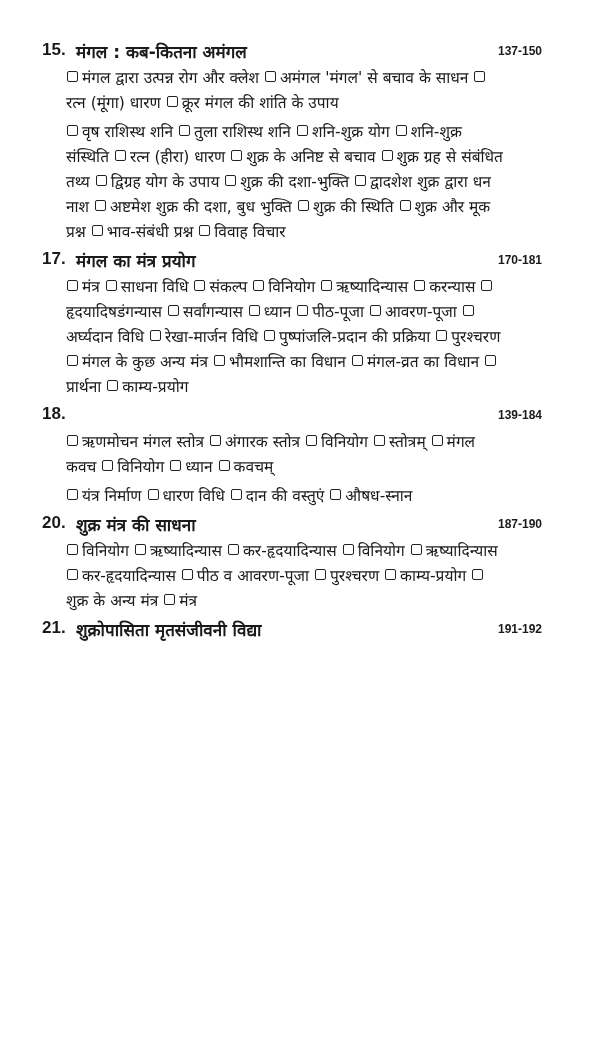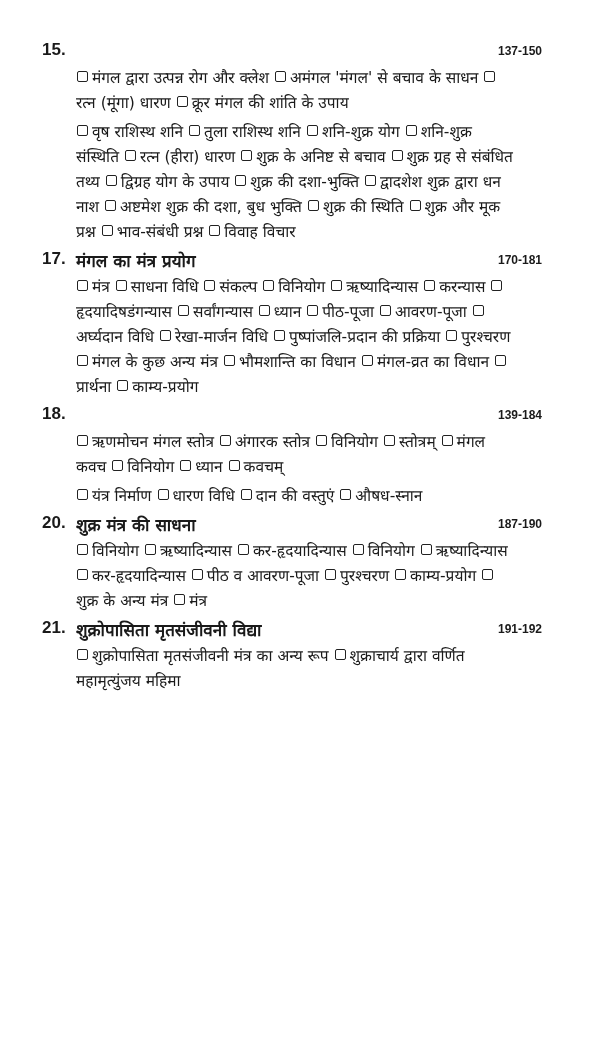--- a/index.html
+++ b/index.html
@@ -6,31 +6,32 @@
   body {
     width: 600px; height: 1040px; background: #ffffff; color: #1a1a1a;
     font-family: "DejaVu Sans", sans-serif; overflow: hidden; position: relative;
   }
   .toc { position: absolute; left: 42px; top: 40px; width: 500px; }
   .entry { margin-bottom: 4px; }
   .head { display: flex; align-items: flex-start; position: relative; height: 26px; }
   .num { width: 34px; font-family: "Liberation Sans", sans-serif; font-weight: bold; font-size: 17px; }
   .title { font-weight: bold; font-size: 17px; flex: 1; white-space: nowrap; }
   .pages { font-family: "Liberation Sans", sans-serif; font-weight: bold; font-size: 12px; position: absolute; right: 0; top: 4px; }
-  .items { margin-left: 34px; font-size: 15.5px; line-height: 25px; width: 440px; }
+  .items { margin-left: 24px; font-size: 15.5px; line-height: 25px; width: 440px; }
   .item { display: inline; }
   .box { display: inline-block; width: 9px; height: 9px; border: 1.3px solid #222; border-radius: 2px; margin: 0 4px 0 1px; vertical-align: 1px; }
 </style>
 </head>
 <body>
 
 <div class="toc" id="toc">
     <div class="entry">
       <div class="head">
         <span class="num">15.</span>
+        <span class="title">मंगल : कब-कितना अमंगल</span>
         <span class="pages">137-150</span>
       </div>
       <div class="items"><span class="item"><span class="box"></span><span>मंगल द्वारा उत्पन्न रोग और क्लेश</span> </span><span class="item"><span class="box"></span><span>अमंगल 'मंगल' से बचाव के साधन</span> </span><span class="item"><span class="box"></span><span>रत्न (मूंगा) धारण</span> </span><span class="item"><span class="box"></span><span>क्रूर मंगल की शांति के उपाय</span> </span></div>
     </div>
     <div class="entry">
       <div class="items"><span class="item"><span class="box"></span><span>वृष राशिस्थ शनि</span> </span><span class="item"><span class="box"></span><span>तुला राशिस्थ शनि</span> </span><span class="item"><span class="box"></span><span>शनि-शुक्र योग</span> </span><span class="item"><span class="box"></span><span>शनि-शुक्र संस्थिति</span> </span><span class="item"><span class="box"></span><span>रत्न (हीरा) धारण</span> </span><span class="item"><span class="box"></span><span>शुक्र के अनिष्ट से बचाव</span> </span><span class="item"><span class="box"></span><span>शुक्र ग्रह से संबंधित तथ्य</span> </span><span class="item"><span class="box"></span><span>द्विग्रह योग के उपाय</span> </span><span class="item"><span class="box"></span><span>शुक्र की दशा-भुक्ति</span> </span><span class="item"><span class="box"></span><span>द्वादशेश शुक्र द्वारा धन नाश</span> </span><span class="item"><span class="box"></span><span>अष्टमेश शुक्र की दशा, बुध भुक्ति</span> </span><span class="item"><span class="box"></span><span>शुक्र की स्थिति</span> </span><span class="item"><span class="box"></span><span>शुक्र और मूक प्रश्न</span> </span><span class="item"><span class="box"></span><span>भाव-संबंधी प्रश्न</span> </span><span class="item"><span class="box"></span><span>विवाह विचार</span> </span></div>
     </div>
     <div class="entry">
       <div class="head">
         <span class="num">17.</span>
@@ -56,15 +57,14 @@
         <span class="pages">187-190</span>
       </div>
       <div class="items"><span class="item"><span class="box"></span><span>विनियोग</span> </span><span class="item"><span class="box"></span><span>ऋष्यादिन्यास</span> </span><span class="item"><span class="box"></span><span>कर-हृदयादिन्यास</span> </span><span class="item"><span class="box"></span><span>विनियोग</span> </span><span class="item"><span class="box"></span><span>ऋष्यादिन्यास</span> </span><span class="item"><span class="box"></span><span>कर-हृदयादिन्यास</span> </span><span class="item"><span class="box"></span><span>पीठ व आवरण-पूजा</span> </span><span class="item"><span class="box"></span><span>पुरश्चरण</span> </span><span class="item"><span class="box"></span><span>काम्य-प्रयोग</span> </span><span class="item"><span class="box"></span><span>शुक्र के अन्य मंत्र</span> </span><span class="item"><span class="box"></span><span>मंत्र</span> </span></div>
     </div>
     <div class="entry">
       <div class="head">
         <span class="num">21.</span>
         <span class="title">शुक्रोपासिता मृतसंजीवनी विद्या</span>
         <span class="pages">191-192</span>
       </div>
-      <div class="items"><span class="item"><span class="box"></span><span>शुक्रोपासिता मृतसंजीवनी मंत्र का अन्य रूप</span> </span><span class="item"><span class="box"></span><span>शुक्राचार्य द्वारा वर्णित महामृत्युंजय महिमा</span> </span></div>
     </div>
   </div>
 
 </body></html>

